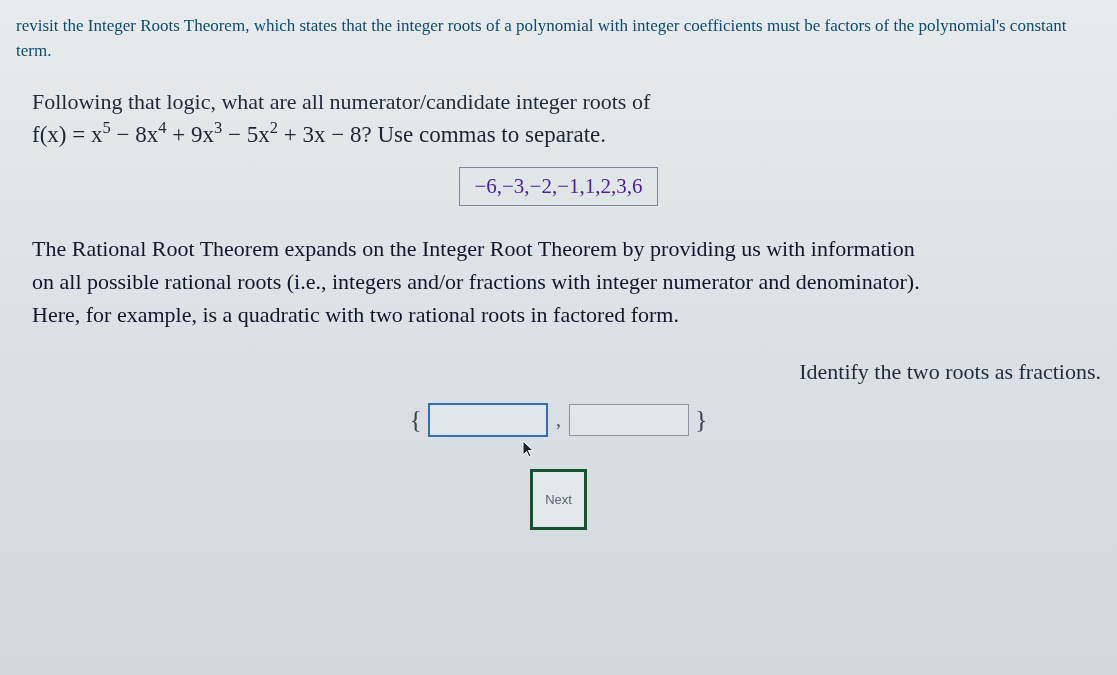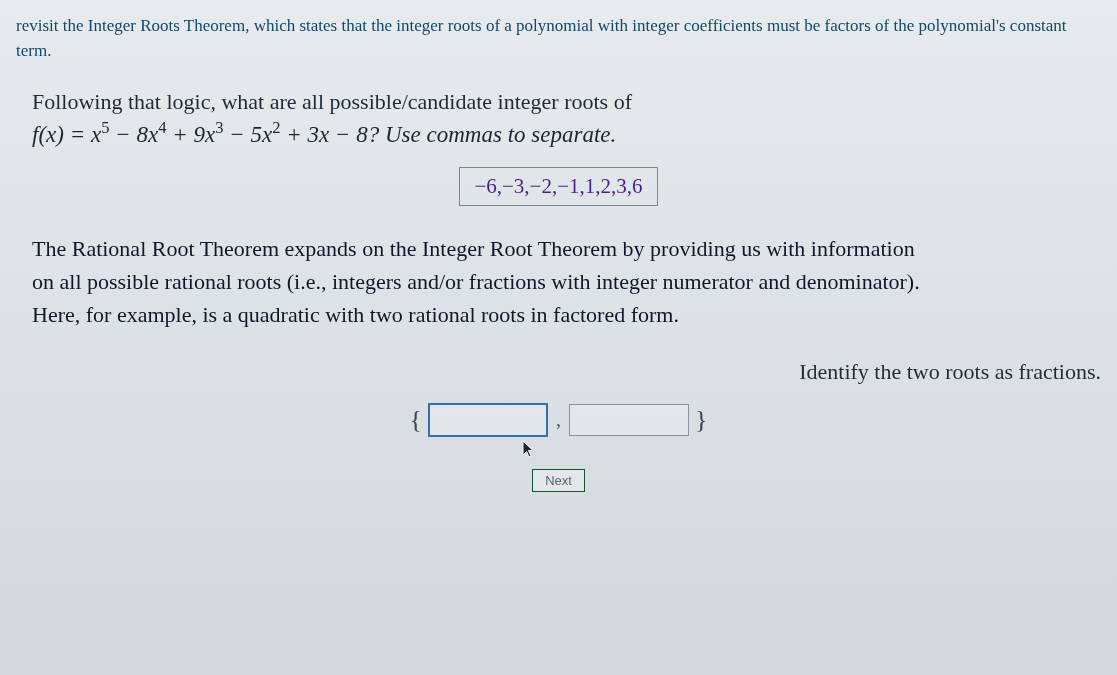--- a/index.html
+++ b/index.html
@@ -28,21 +28,21 @@
     line-height: 1.5;
     color: #1e2a38;
     margin-top: 22px;
     padding-left: 16px;
   }
   .formula-line {
     font-family: 'Cambria Math', Georgia, serif;
     font-size: 23px;
     color: #1b2633;
   }
-  .fx-i { font-style: italic; }
+  .fx-i { }
   sup { font-size: 0.72em; vertical-align: super; line-height: 0; }
   .answer-box-row {
     text-align: center;
     margin-top: 14px;
   }
   .answer-box {
     display: inline-block;
     border: 1px solid #7e8892;
     padding: 6px 14px;
     font-size: 21px;
@@ -110,37 +110,37 @@
   }
   .cursor-svg {
     display: inline-block;
   }
   .next-row {
     text-align: center;
     margin-top: 6px;
   }
   .next-btn {
     display: inline-block;
-    border: 1px solid #14532d;
+    border: 3px solid #14532d;
     font-family: Arial, sans-serif;
     font-size: 13px;
     color: #5a6672;
-    padding: 3px 12px;
+    padding: 20px 12px;
     background: rgba(240,243,246,0.5);
   }
 </style>
 </head>
 <body>
 
 <div class="content">
 
   <div class="intro">revisit the Integer Roots Theorem, which states that the integer roots of a polynomial with integer coefficients must be factors of the polynomial's constant term.</div>
 
   <div class="question">
-    <div>Following that logic, what are all possible/candidate integer roots of</div>
+    <div>Following that logic, what are all numerator/candidate integer roots of</div>
     <div class="formula-line">
       <span class="fx-i">f(x) = x</span><sup>5</sup><span class="fx-i"> − 8x</span><sup>4</sup><span class="fx-i"> + 9x</span><sup>3</sup><span class="fx-i"> − 5x</span><sup>2</sup><span class="fx-i"> + 3x − 8? Use commas to separate.</span>
     </div>
   </div>
 
   <div class="answer-box-row">
     <span class="answer-box">−6,−3,−2,−1,1,2,3,6</span>
   </div>
 
   <div class="explain">The Rational Root Theorem expands on the Integer Root Theorem by providing us with information on all possible rational roots (i.e., integers and/or fractions with integer numerator and denominator). Here, for example, is a quadratic with two rational roots in factored form.</div>

